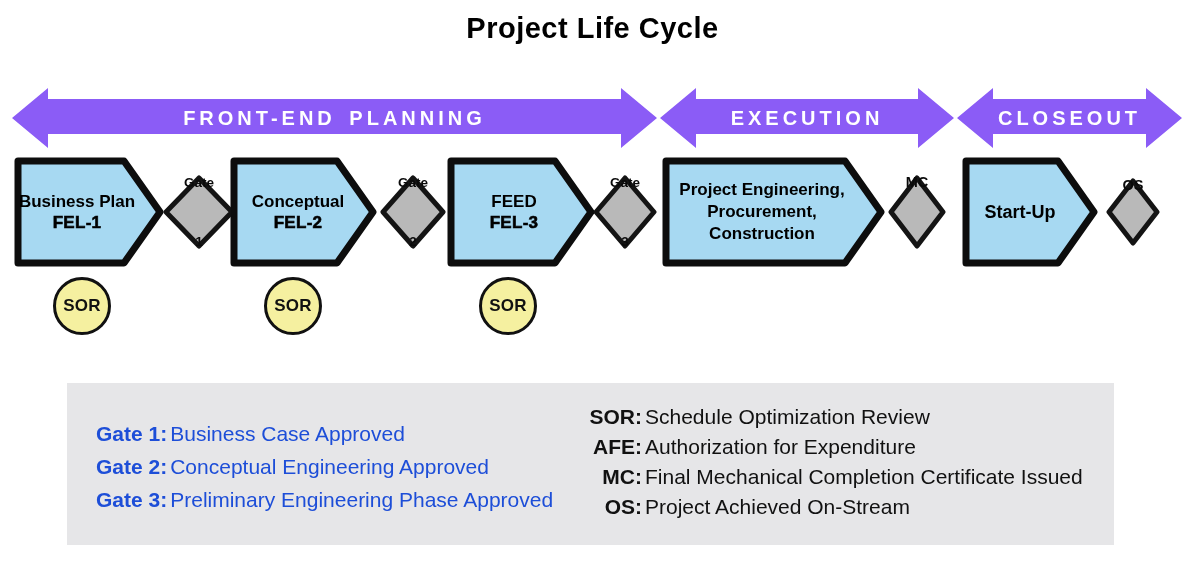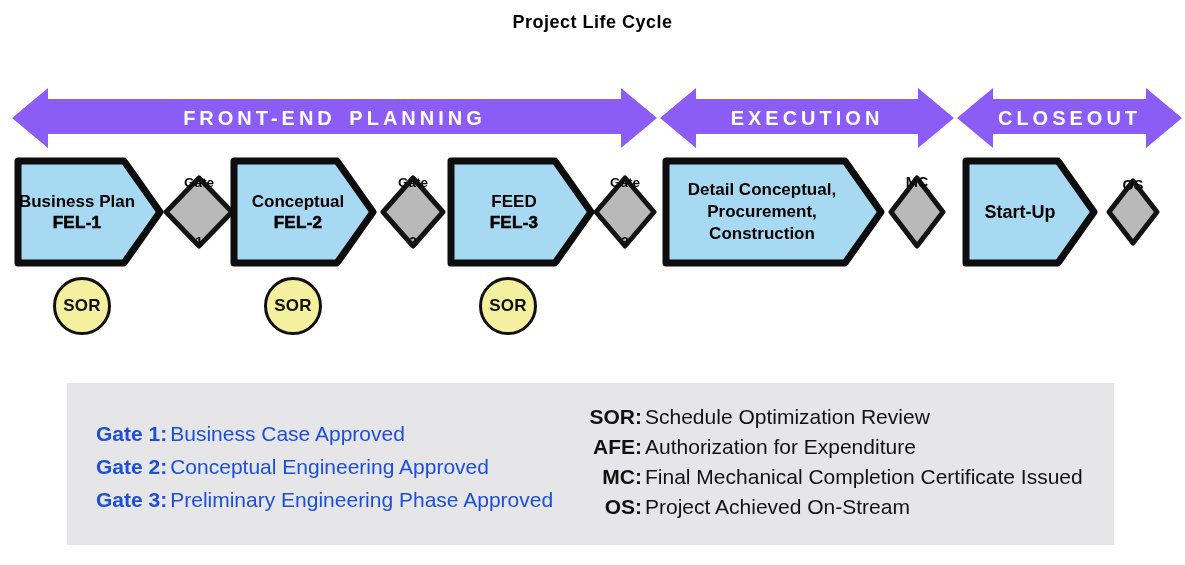--- a/index.html
+++ b/index.html
@@ -1,21 +1,21 @@
 <!DOCTYPE html>
 <html><head>
 <meta charset="utf-8">
 <style>
   html,body{margin:0;padding:0;background:#ffffff;}
   .canvas{position:relative;width:1185px;height:565px;background:#ffffff;
           font-family:"Liberation Sans",sans-serif;overflow:hidden;color:#000;}
 
   
   .title{position:absolute;top:12px;left:0;width:100%;margin:0;text-align:center;
-         font-size:18px;font-weight:bold;letter-spacing:.5px;color:#000;}
+         font-size:29px;font-weight:bold;letter-spacing:.5px;color:#000;}
 
   
   .phase-arrow{position:absolute;top:88px;height:60px;background:#8b5cf6;
     display:flex;align-items:center;justify-content:center;
     clip-path:polygon(0 50%,36px 0,36px 11px,calc(100% - 36px) 11px,calc(100% - 36px) 0,
                       100% 50%,calc(100% - 36px) 100%,calc(100% - 36px) 46px,36px 46px,36px 100%);}
   .phase-label{color:#ffffff;font-size:20px;font-weight:bold;letter-spacing:4px;word-spacing:4px;white-space:nowrap;}
 
   
   .stage{position:absolute;top:157px;height:110px;}
@@ -125,21 +125,21 @@
       <span>Gate</span>
       <span>3</span>
     </div>
   </div>
 
   <div class="stage" style="left:662px;width:223px;">
     <svg width="223" height="110" viewBox="0 0 223 110">
       <polygon points="4,4 183,4 219,55 183,106 4,106" style="fill: rgb(167, 217, 242);"></polygon>
     </svg>
     <div class="stage-label" style="width:200px;line-height:22px;">
-      <span class="line">Detail Conceptual,</span>
+      <span class="line">Project Engineering,</span>
       <span class="line">Procurement,</span>
       <span class="line">Construction</span>
     </div>
   </div>
 
   <div class="gate" style="left:888px;top:175px;width:58px;height:74px;">
     <svg width="58" height="74" viewBox="0 0 58 74">
       <polygon points="29,3 55,37 29,71 3,37" style="fill: rgb(185, 185, 185);"></polygon>
     </svg>
     <div class="gate-label big">

